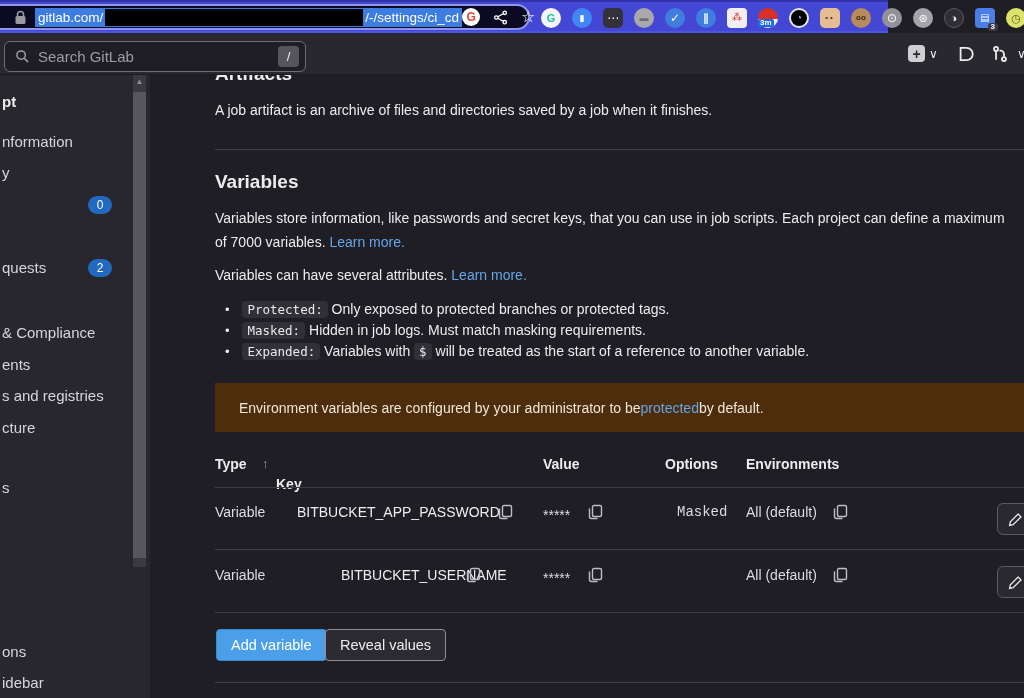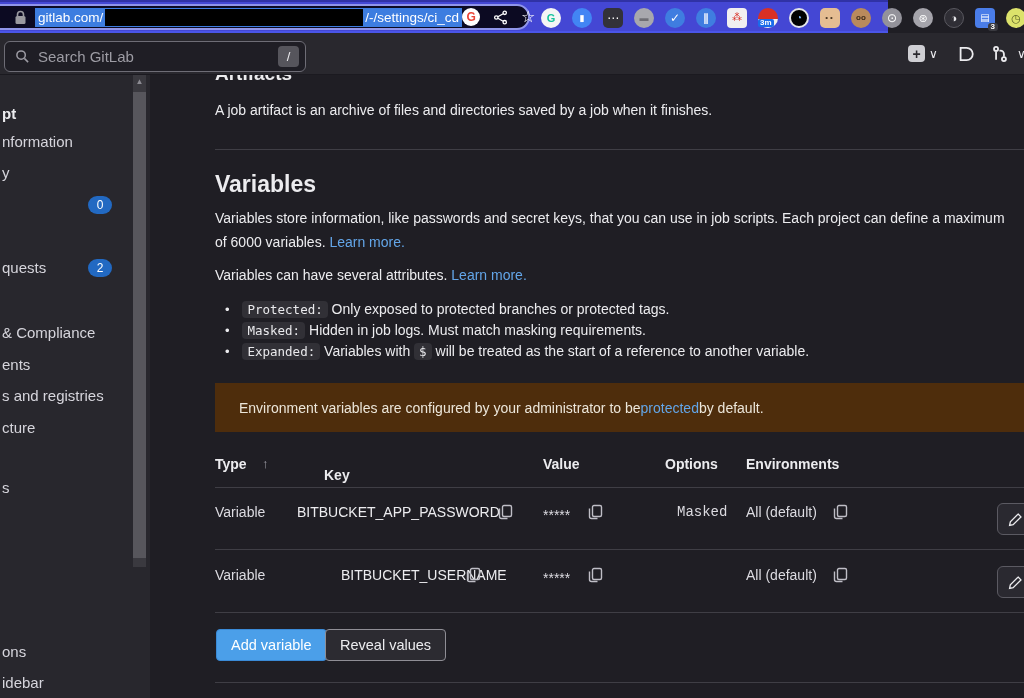--- a/index.html
+++ b/index.html
@@ -73,21 +73,21 @@
   .scroll-arrow { position:absolute; left:0; top:2px; width:13px; text-align:center;
     color:#8c8b92; font-size:8px; }
   .scroll-thumb { position:absolute; left:0; top:17px; width:13px; height:466px; background:#57565c; }
 
   
   .main { position:absolute; left:150px; top:75px; width:874px; height:623px;
     background:#1f1e24; overflow:hidden; color:#ececef; }
   .clip-title { position:absolute; left:65px; top:0; height:11px; overflow:hidden; }
   .clip-title span { display:block; margin-top:-13px; font-size:19px; font-weight:bold; line-height:23px; }
   .body-text { position:absolute; font-size:14px; line-height:20px; white-space:nowrap; color:#ececef; }
-  .h-title { position:absolute; font-size:23px; font-weight:bold; }
+  .h-title { position:absolute; font-size:19px; font-weight:bold; }
   .link { color:#63a6e9; cursor:pointer; }
   .divider { position:absolute; left:65px; right:0; height:1px; background:#3f3e45; }
   .bullet-li { position:absolute; left:75px; font-size:14px; color:#ececef; white-space:nowrap; }
   .bullet-dot { display:inline-block; margin-right:9px; font-size:13px; }
   .code-chip { background:#313036; border-radius:4px; padding:1px 5px;
     font-family:"DejaVu Sans Mono",monospace; font-size:12.5px; color:#e9e9ec; }
   .banner { position:absolute; left:65px; top:308px; width:809px; height:49px;
     background:#4e2d0c; display:flex; align-items:center; padding-left:24px;
     font-size:14px; color:#ece6da; white-space:nowrap; }
   .th { position:absolute; font-size:14px; font-weight:bold; color:#ececef; white-space:nowrap; }
@@ -181,21 +181,21 @@
         <circle cx="4.5" cy="3.5" r="1.8"></circle>
           <path d="M4.5 5.5v7.5"></path>
         <circle cx="11.5" cy="12.5" r="1.8"></circle>
           <path d="M11.5 10.5V8a3 3 0 0 0-3-3H7.5"></path>
       </svg>
     </span>
     <span class="chev" style="left:1017px;">∨</span>
   </div>
 
   <div class="sidebar">
-    <span class="side-frag bold" style="top:18px;margin-top:12px;">pt</span>
+    <span class="side-frag bold" style="top:18px;">pt</span>
     <span class="side-frag" style="top:58px;">nformation</span>
     <span class="side-frag" style="top:89px;">y</span>
     <span class="side-badge" style="top:121px;">0</span>
     <span class="side-frag" style="top:184px;">quests</span>
     <span class="side-badge" style="top:184px;">2</span>
     <span class="side-frag" style="top:249px;">&amp; Compliance</span>
     <span class="side-frag" style="top:281px;">ents</span>
     <span class="side-frag" style="top:312px;">s and registries</span>
     <span class="side-frag" style="top:344px;">cture</span>
     <span class="side-frag" style="top:404px;">s</span>
@@ -213,21 +213,21 @@
       <span>Artifacts</span>
     </div>
     <div class="body-text" style="left:65px; top:25px;">A job artifact is an archive of files and directories saved by a job when it finishes.</div>
 
     <div class="divider" style="top:74px;"></div>
 
     <div class="h-title" style="left:65px; top:96px;">Variables</div>
 
     <div class="body-text" style="left:65px; top:133px;">Variables store information, like passwords and secret keys, that you can use in job scripts. Each project can define a maximum</div>
     <div class="body-text" style="left:65px; top:157px;">
-      <span>of 6000 variables. </span><span class="link">Learn more.</span>
+      <span>of 7000 variables. </span><span class="link">Learn more.</span>
     </div>
 
     <div class="body-text" style="left:65px; top:190px;">
       <span>Variables can have several attributes. </span><span class="link">Learn more.</span>
     </div>
 
     <div class="bullet-li" style="top:226px;">
       <span class="bullet-dot">•</span>
       <span class="code-chip">Protected:</span>
       <span> Only exposed to protected branches or protected tags.</span>
@@ -246,21 +246,21 @@
     </div>
 
     <div class="banner">
       <span>Environment variables are configured by your administrator to be </span>
         <span class="link">protected</span>
         <span> by default.</span>
     </div>
 
     <div class="th" style="left:65px; top:381px;">Type</div>
     <span class="sort-arrow" style="left:112px; top:381px;">↑</span>
-    <div class="th" style="left:126px; top:392px;margin-left:48px;">Key</div>
+    <div class="th" style="left:126px; top:401px;">Key</div>
     <div class="th" style="left:393px; top:381px;">Value</div>
     <div class="th" style="left:515px; top:381px;">Options</div>
     <div class="th" style="left:596px; top:381px;">Environments</div>
     <div class="divider" style="top:412px;"></div>
 
     <div>
       <div class="td" style="left:65px;  top:429px;">Variable</div>
       <div class="td" style="left:147px; top:429px; color:#ececef;">BITBUCKET_APP_PASSWORD</div>
       <span class="copy-btn" style="left:347px; top:429px;">
         <svg width="16" height="16" viewBox="0 0 16 16" fill="none" stroke="currentColor" stroke-width="1.4">

